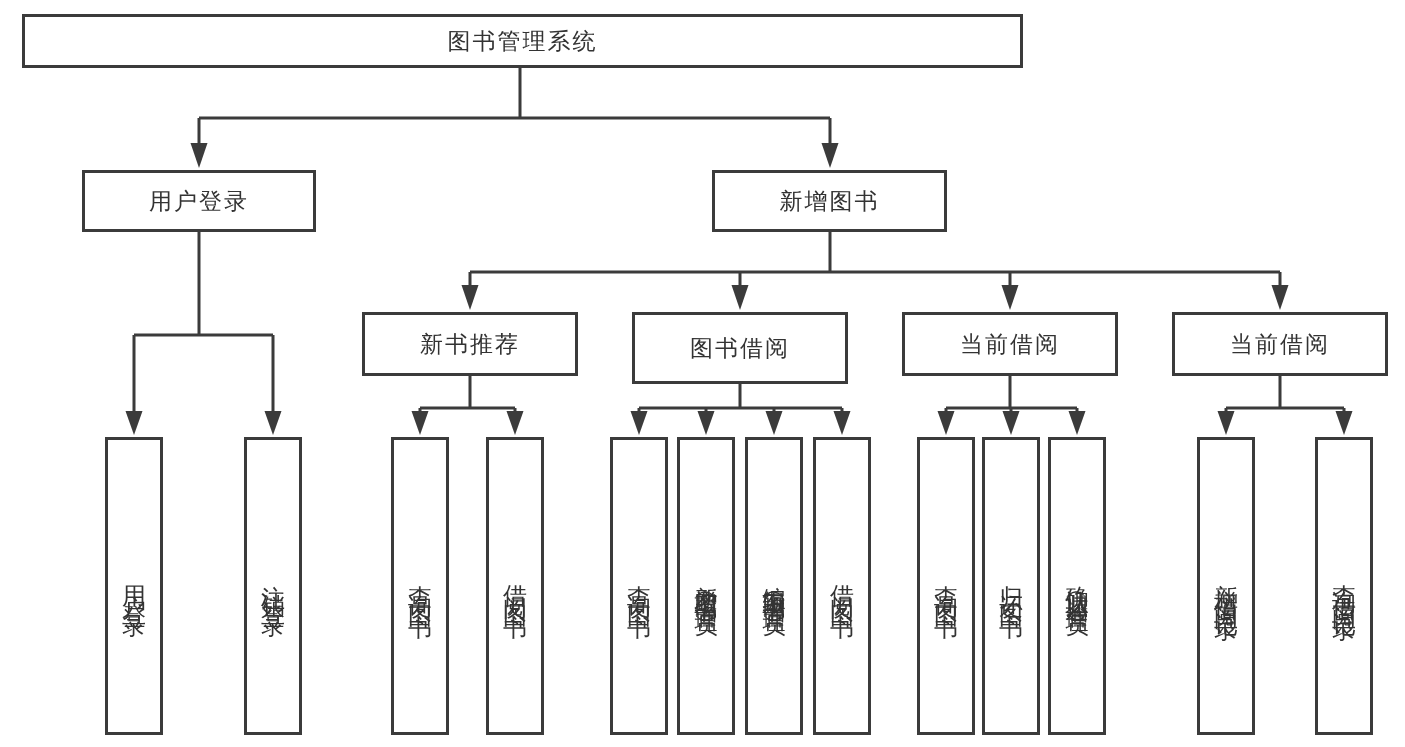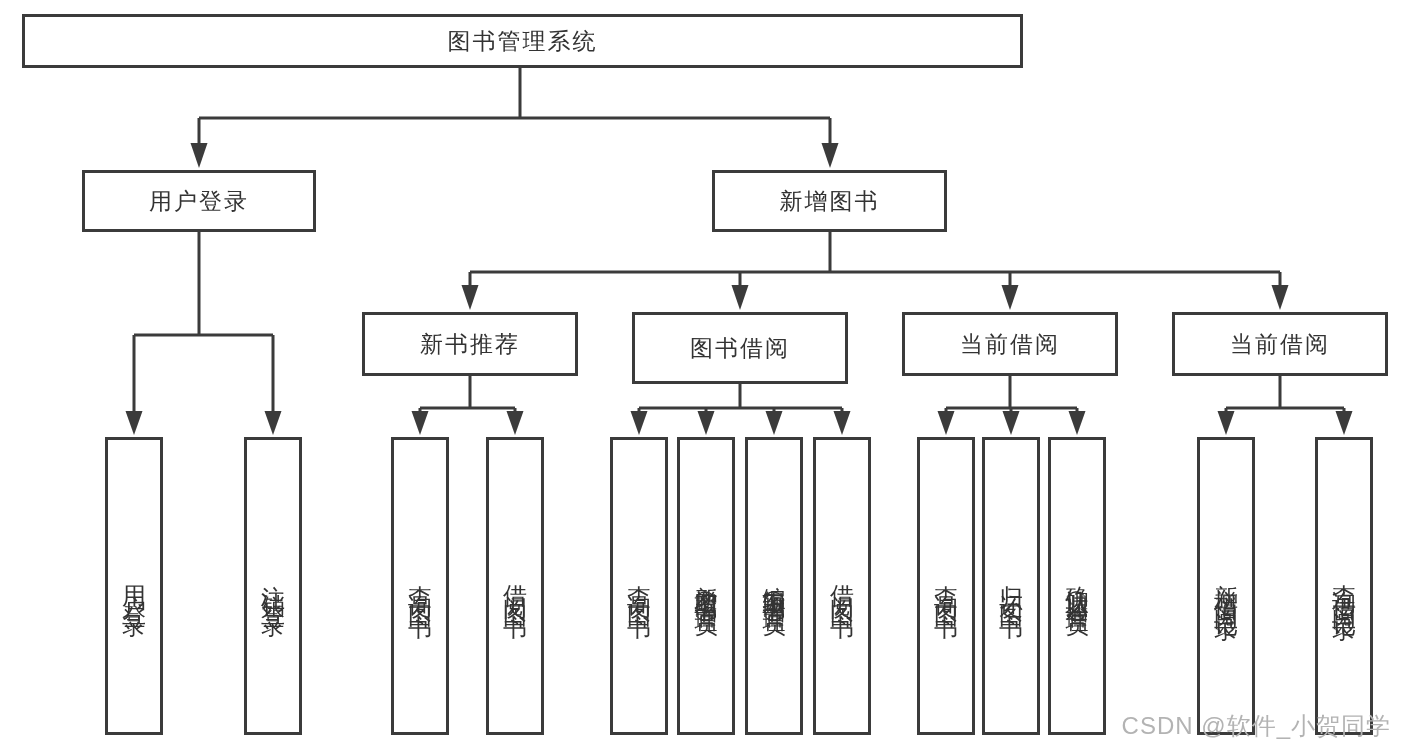--- a/index.html
+++ b/index.html
@@ -150,15 +150,14 @@
     <span>确认归还（管理员）</span>
   </div>
 
   <div class="node vnode medium" style="left:1197px; top:437px; width:58px; height:298px;">
     <span>新增借阅记录</span>
   </div>
   <div class="node vnode medium" style="left:1315px; top:437px; width:58px; height:298px;">
     <span>查询借阅记录</span>
   </div>
 
-  <div class="watermark">CSDN @软件_小贺同学</div>
 
 </div>
 
 </body></html>

